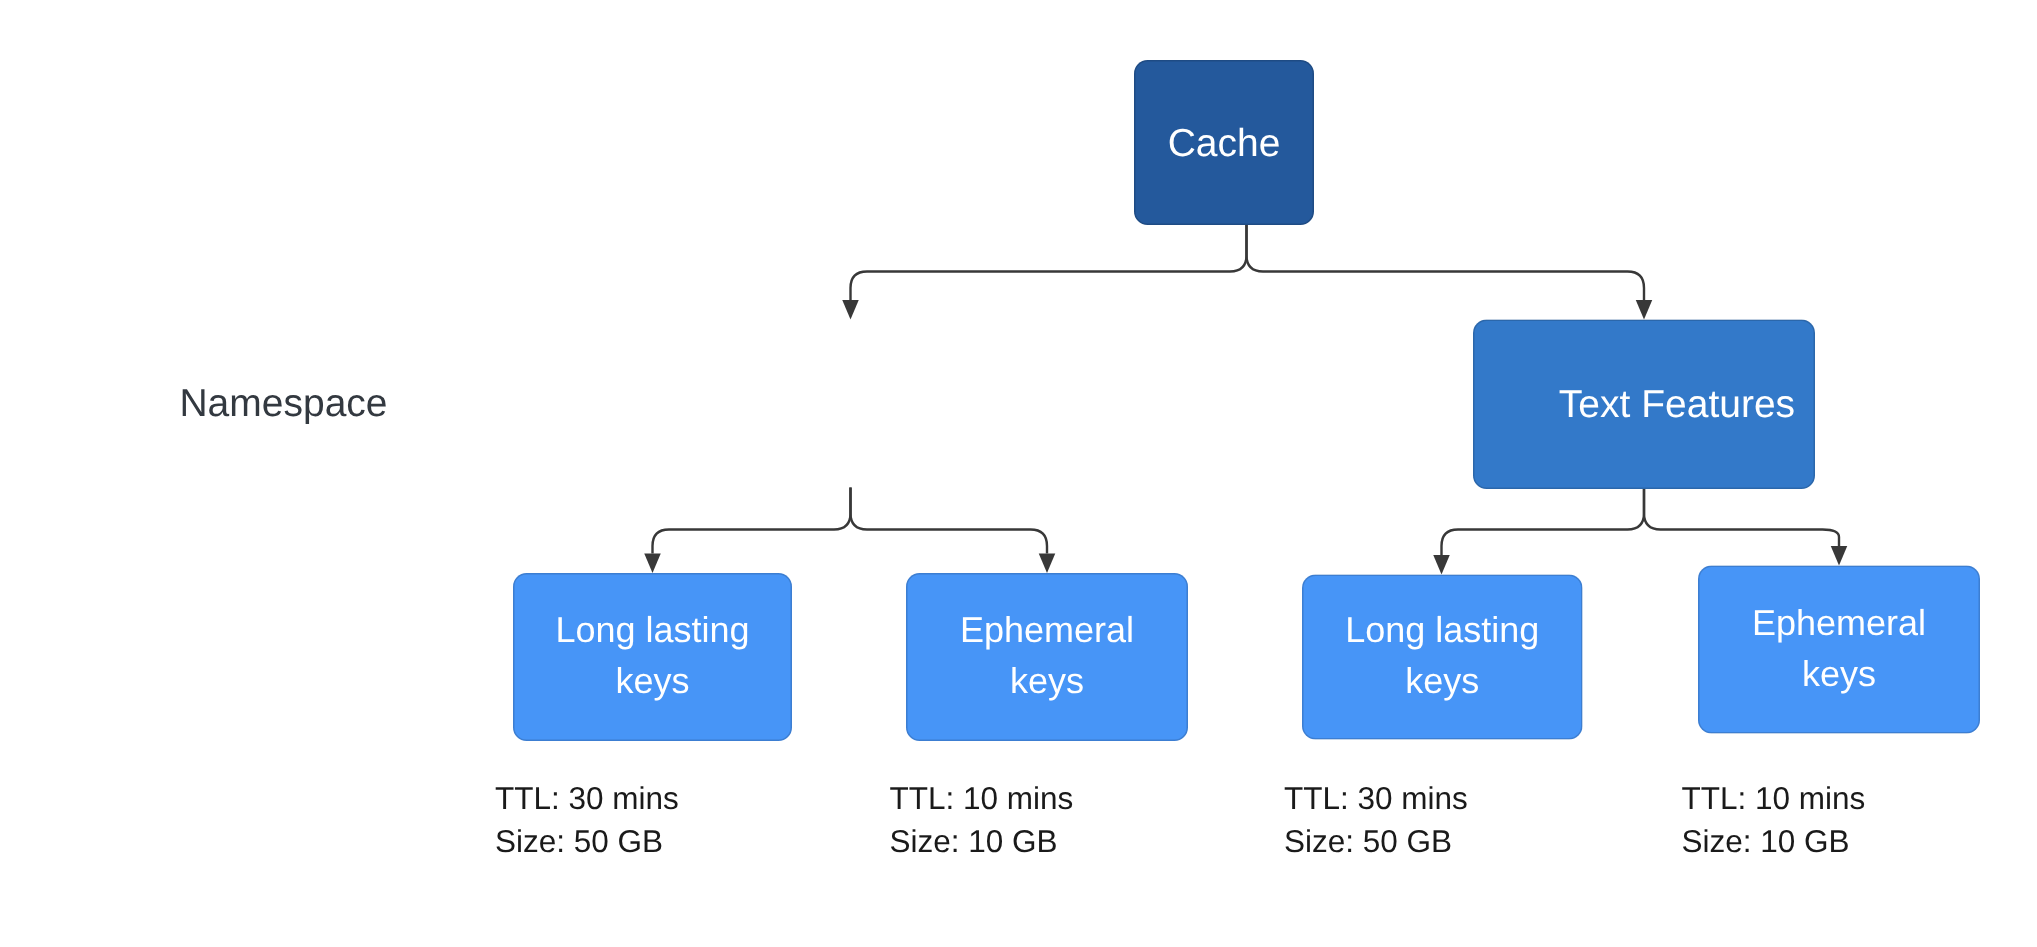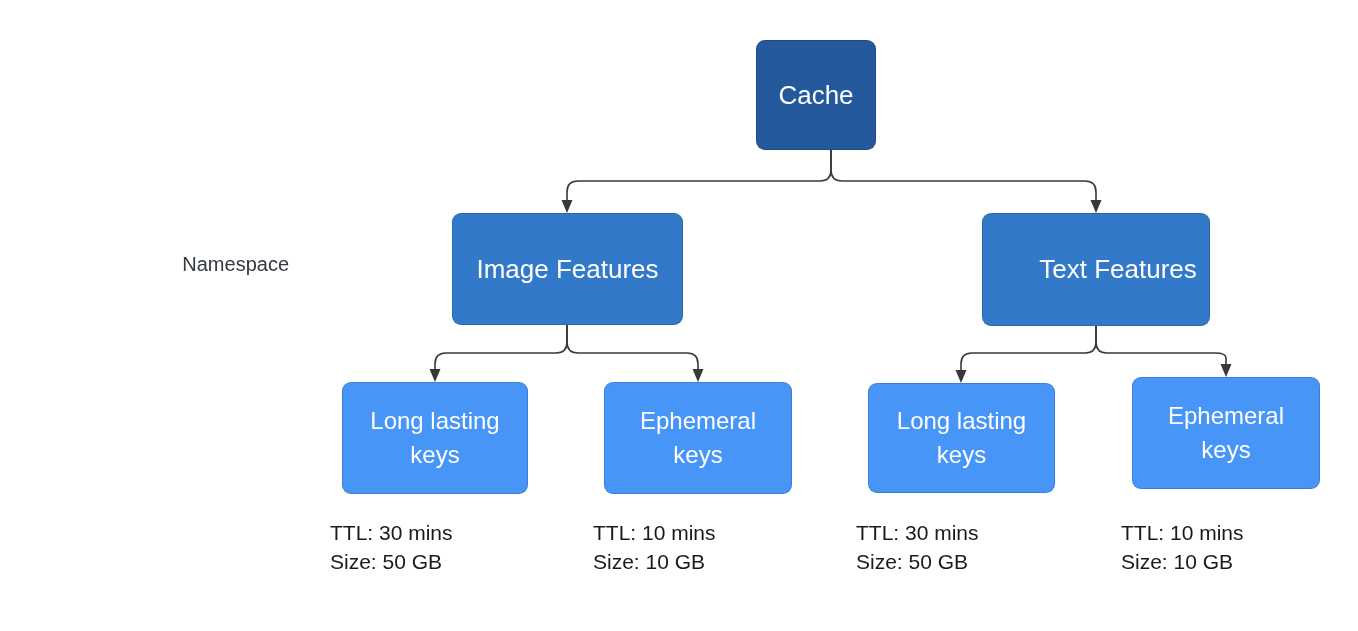--- a/index.html
+++ b/index.html
@@ -50,22 +50,22 @@
     line-height: 34px;
   }
   .node-leaf .node-label { max-width: 152px; }
   .node-leaf-1 { left: 342px;  top: 382px; width: 186px; height: 112px; }
   .node-leaf-2 { left: 604px;  top: 382px; width: 188px; height: 112px; }
   .node-leaf-3 { left: 868px;  top: 383px; width: 187px; height: 110px; }
   .node-leaf-4 { left: 1132px; top: 377px; width: 188px; height: 112px; }
 
   .row-label {
     position: absolute;
-    font-size: 20px;
-    text-align: right;
+    font-size: 26px;
+    text-align: center;
     white-space: nowrap;
   }
   .row-label-namespace { left: 89px; top: 253px; width: 200px; }
   .row-label-eviction  { left: 42px; top: 416px; width: 260px; }
 
   .annotation {
     position: absolute;
     width: 210px;
     top: 518px;
     font-size: 21px;
@@ -97,23 +97,20 @@
     <path d="M 1096 326 L 1096 342 Q 1096 353 1107 353 L 1215 353 Q 1226 353 1226 358 L 1226 364" style="stroke: rgb(56, 56, 56);"></path>
     <polygon points="1220.5,364 1231.5,364 1226,377" style="fill: rgb(56, 56, 56);"></polygon>
   </svg>
 
   <div class="row-label row-label-namespace" style="color: rgb(51, 57, 64);">Namespace</div>
 
   <div class="node node-root" style="background-color: rgb(36, 89, 156);">
     <span class="node-label">Cache</span>
   </div>
 
-  <div class="node node-namespace node-ns-image" style="background-color: rgb(51, 121, 201);">
-    <span class="node-label">Image Features</span>
-  </div>
   <div class="node node-namespace node-ns-text" style="background-color: rgb(51, 121, 201); padding-left: 44px;">
     <span class="node-label">Text Features</span>
   </div>
 
   <div class="node node-leaf node-leaf-1" style="background-color: rgb(71, 149, 247);">
     <span class="node-label">Long lasting keys</span>
   </div>
   <div class="node node-leaf node-leaf-2" style="background-color: rgb(71, 149, 247);">
     <span class="node-label">Ephemeral keys</span>
   </div>

